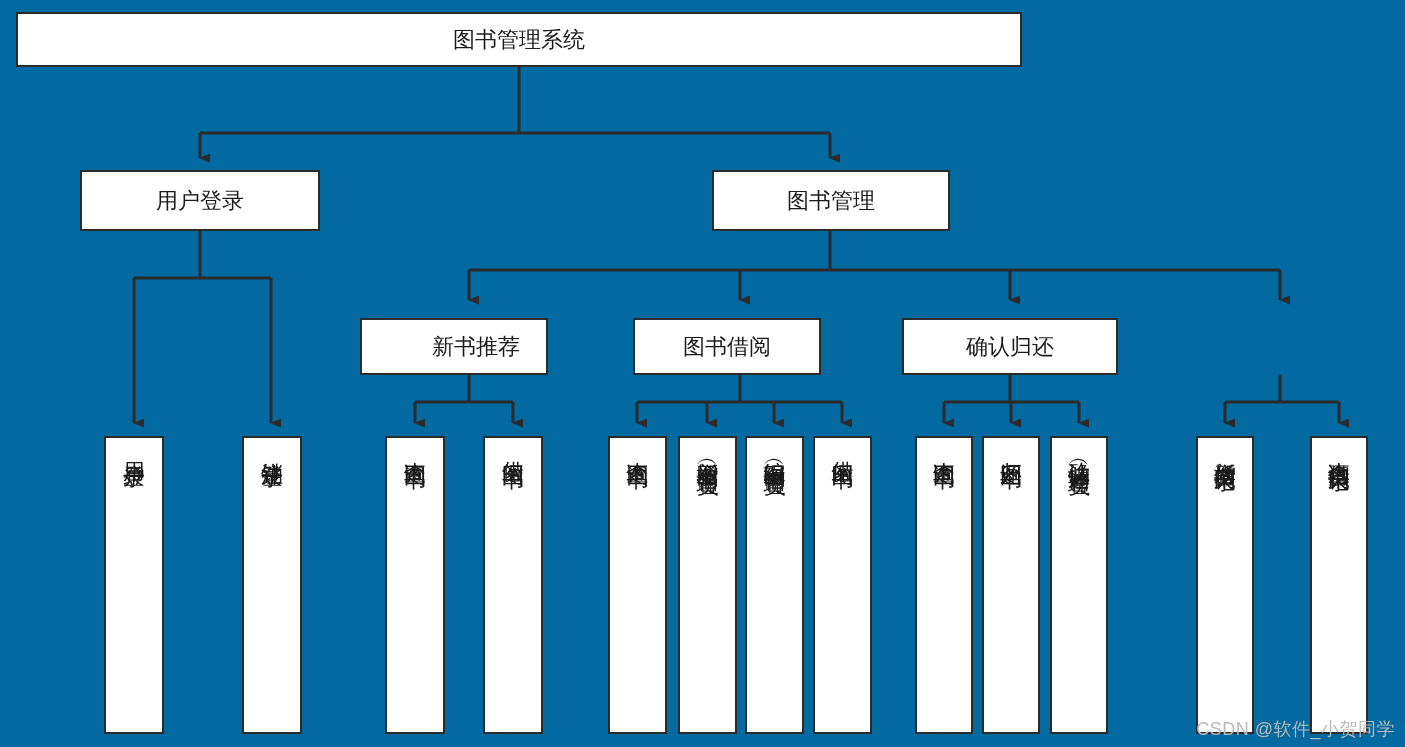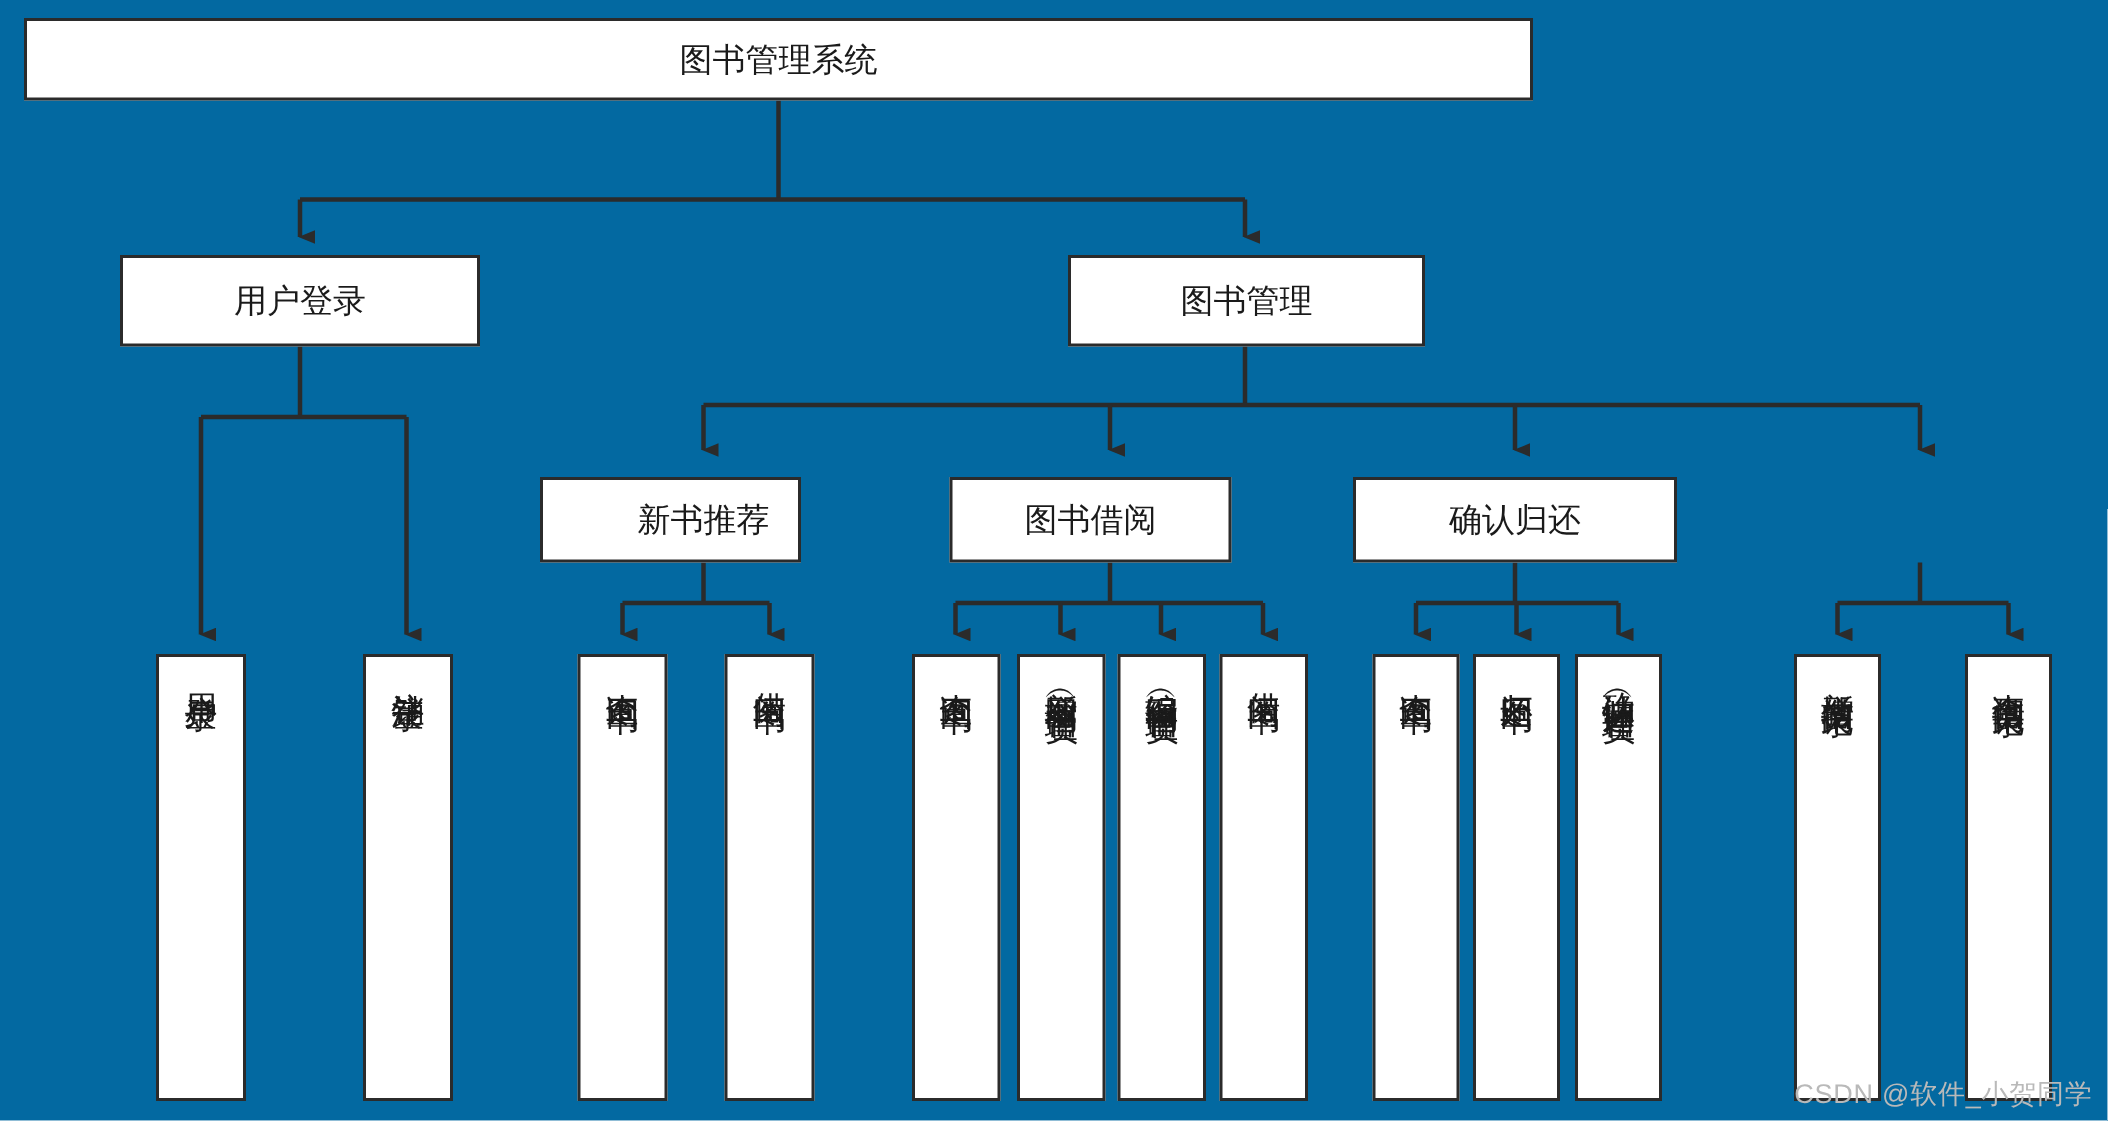--- a/index.html
+++ b/index.html
@@ -128,21 +128,21 @@
     <span class="node-label">图书管理系统</span>
   </div>
 
   <div class="node horiz" style="left:80px; top:170px; width:240px; height:61px;">
     <span class="node-label">用户登录</span>
   </div>
   <div class="node horiz" style="left:712px; top:170px; width:238px; height:61px;">
     <span class="node-label">图书管理</span>
   </div>
 
-  <div class="node horiz" style="left:360px; top:318px; width:174px; height:57px;padding-left:44px;">
+  <div class="node horiz" style="left:360px; top:318px; width:188px; height:57px;padding-left:44px;">
     <span class="node-label">新书推荐</span>
   </div>
   <div class="node horiz" style="left:633px; top:318px; width:188px; height:57px;">
     <span class="node-label">图书借阅</span>
   </div>
   <div class="node horiz" style="left:902px; top:318px; width:216px; height:57px;">
     <span class="node-label">确认归还</span>
   </div>
 
   <div class="node vert" style="left:104px; top:436px; width:60px; height:298px;">

